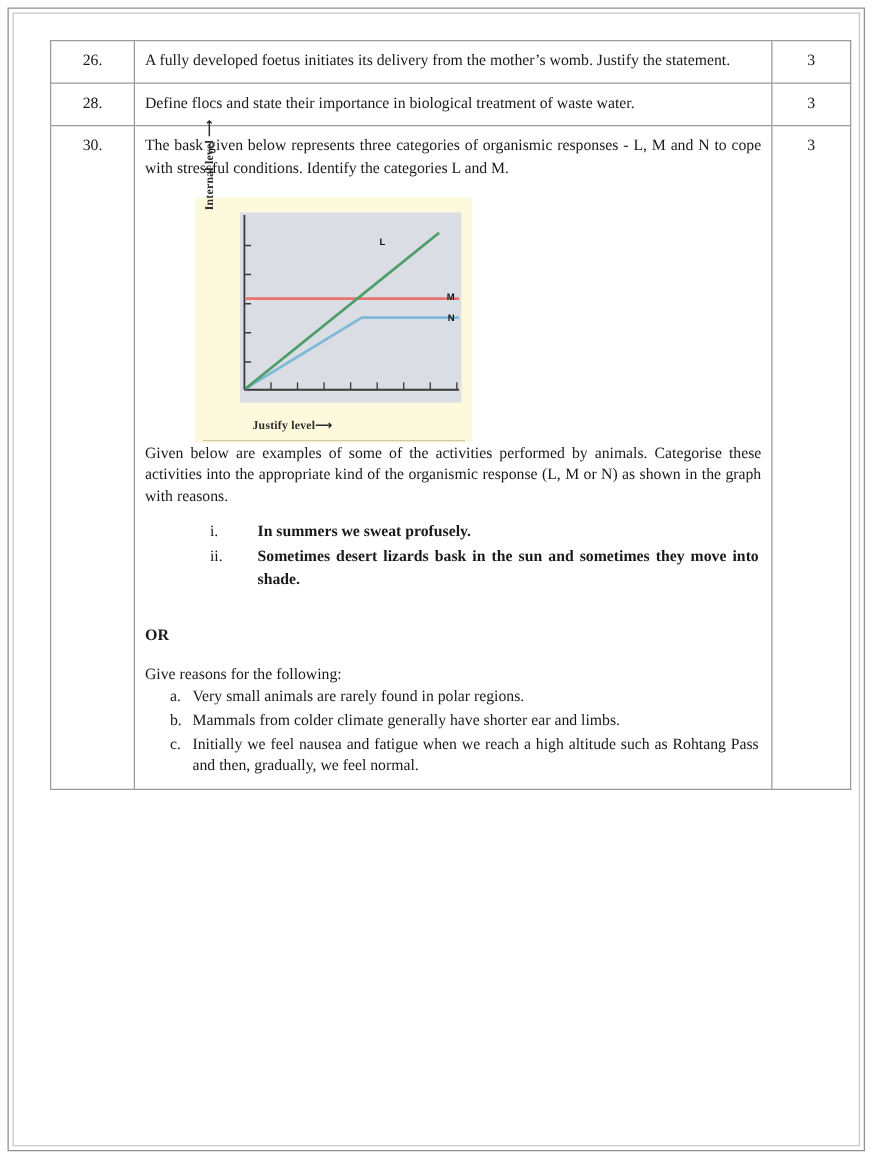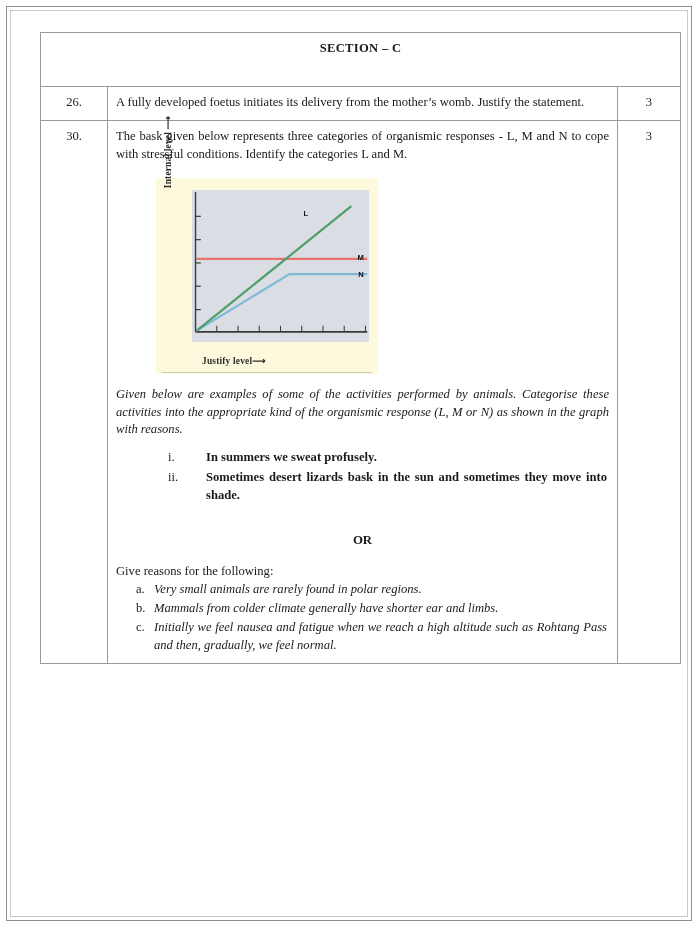--- a/index.html
+++ b/index.html
@@ -170,21 +170,20 @@
     box-sizing: content-box;
   }
   .roman-list .itext {
     flex: 1;
     text-align: justify;
     padding-right: 2px;
     font-weight: bold;
   }
 
   .or-divider {
-    text-align: center;
     font-weight: bold;
     font-size: 12.8px;
     margin: 26px 0 14px 0;
   }
   .lead-line { margin: 0 0 4px 0; }
 
   .alpha-list {
     margin: 0;
     padding: 0;
     list-style: none;
@@ -196,21 +195,20 @@
   .alpha-list .marker {
     width: 18px;
     flex: 0 0 18px;
     margin-left: 20px;
     text-align: left;
   }
   .alpha-list .itext {
     flex: 1;
     text-align: justify;
     padding-right: 2px;
-    font-style: italic;
   }
 
   
   #footer {
     position: absolute;
     left: 40px;
     top: 940px;
     width: 640px;
     text-align: center;
     font-family: "Liberation Sans", sans-serif;
@@ -226,31 +224,33 @@
   <div id="page-inner"></div>
 </div>
 
 <table id="qtable">
   <colgroup>
     <col class="col-num">
     <col class="col-body">
     <col class="col-marks">
   </colgroup>
   <tbody>
-    <tr>
-      <td class="section-head" colspan="3">SECTION – C</td>
-    </tr>
 
     <tr>
       <td class="qnum">26.</td>
       <td class="qbody">A fully developed foetus initiates its delivery from the mother’s womb. Justify the statement.</td>
       <td class="qmarks">3</td>
     </tr>
 
 
+    <tr>
+      <td class="qnum">28.</td>
+      <td class="qbody">Define flocs and state their importance in biological treatment of waste water.</td>
+      <td class="qmarks">3</td>
+    </tr>
 
 
     <tr>
       <td class="qnum">30.</td>
       <td class="qbody">
 
         <p>The bask given below represents three categories of organismic responses - L, M and N to cope with stressful conditions. Identify the categories L and M.</p>
 
         <div class="figure-wrap">
           <div class="graph-fig">
@@ -294,21 +294,21 @@
                 <span class="series-label" style="right: 3%; top: 41.5%;">M</span>
                 <span class="series-label" style="right: 3%; top: 53%;">N</span>
               </div>
 
               <div class="x-axis-title"><span id="xlab">Justify level⟶</span></div>
             </div>
             <div class="fig-rule"></div>
           </div>
         </div>
 
-        <p style="margin-top:12px;font-style:italic;">Given below are examples of some of the activities performed by animals. Categorise these activities into the appropriate kind of the organismic response (L, M or N) as shown in the graph with reasons.</p>
+        <p style="margin-top:0;">Given below are examples of some of the activities performed by animals. Categorise these activities into the appropriate kind of the organismic response (L, M or N) as shown in the graph with reasons.</p>
 
         <ul class="roman-list">
           <li>
             <span class="marker">i.</span>
             <span class="itext">In summers we sweat profusely.</span>
           </li>
           <li>
             <span class="marker">ii.</span>
             <span class="itext">Sometimes desert lizards bask in the sun and sometimes they move into shade.</span>
           </li>

